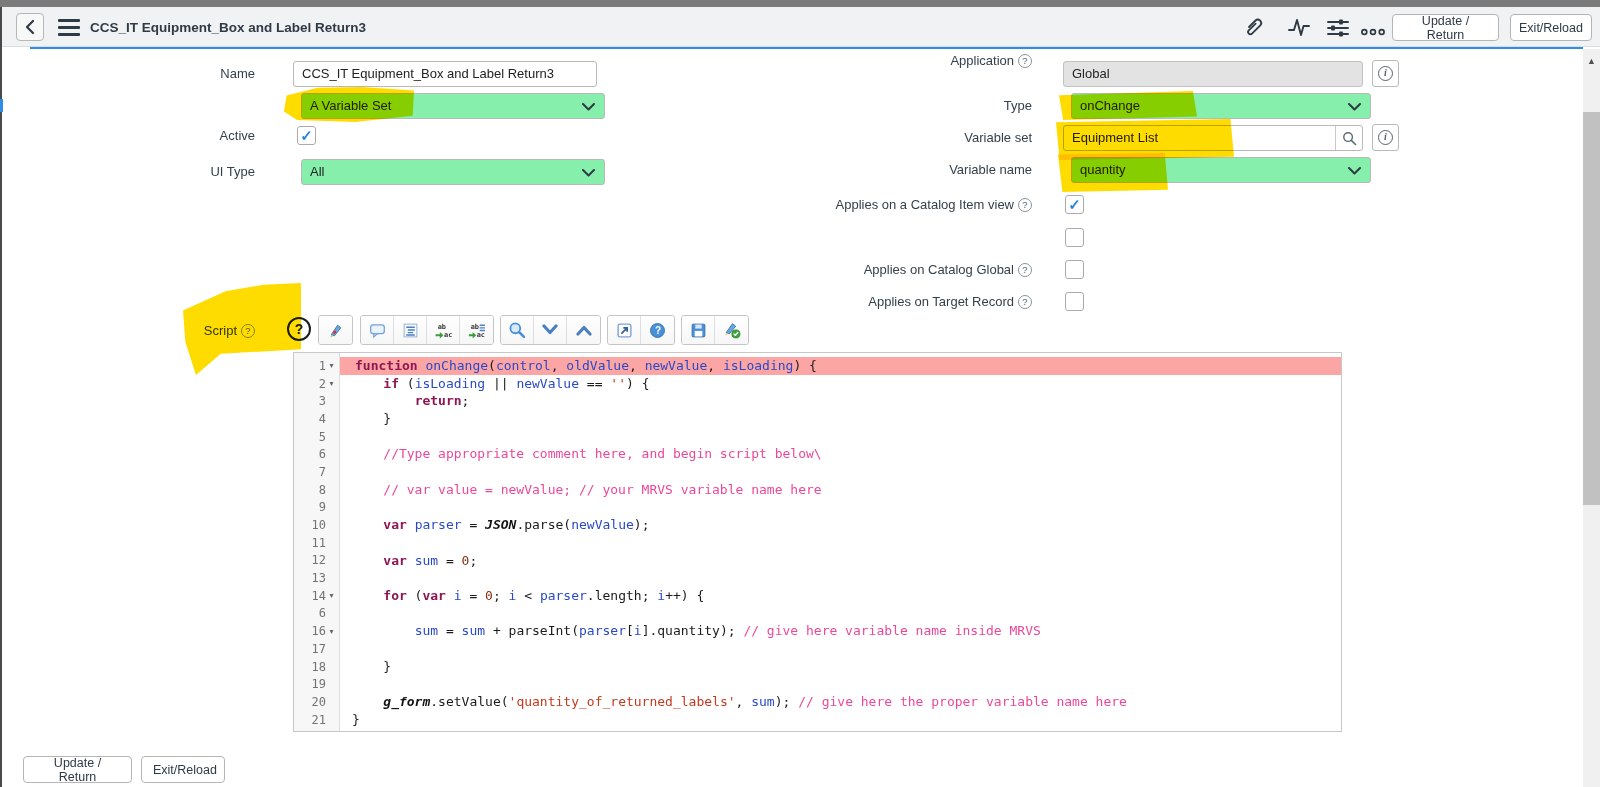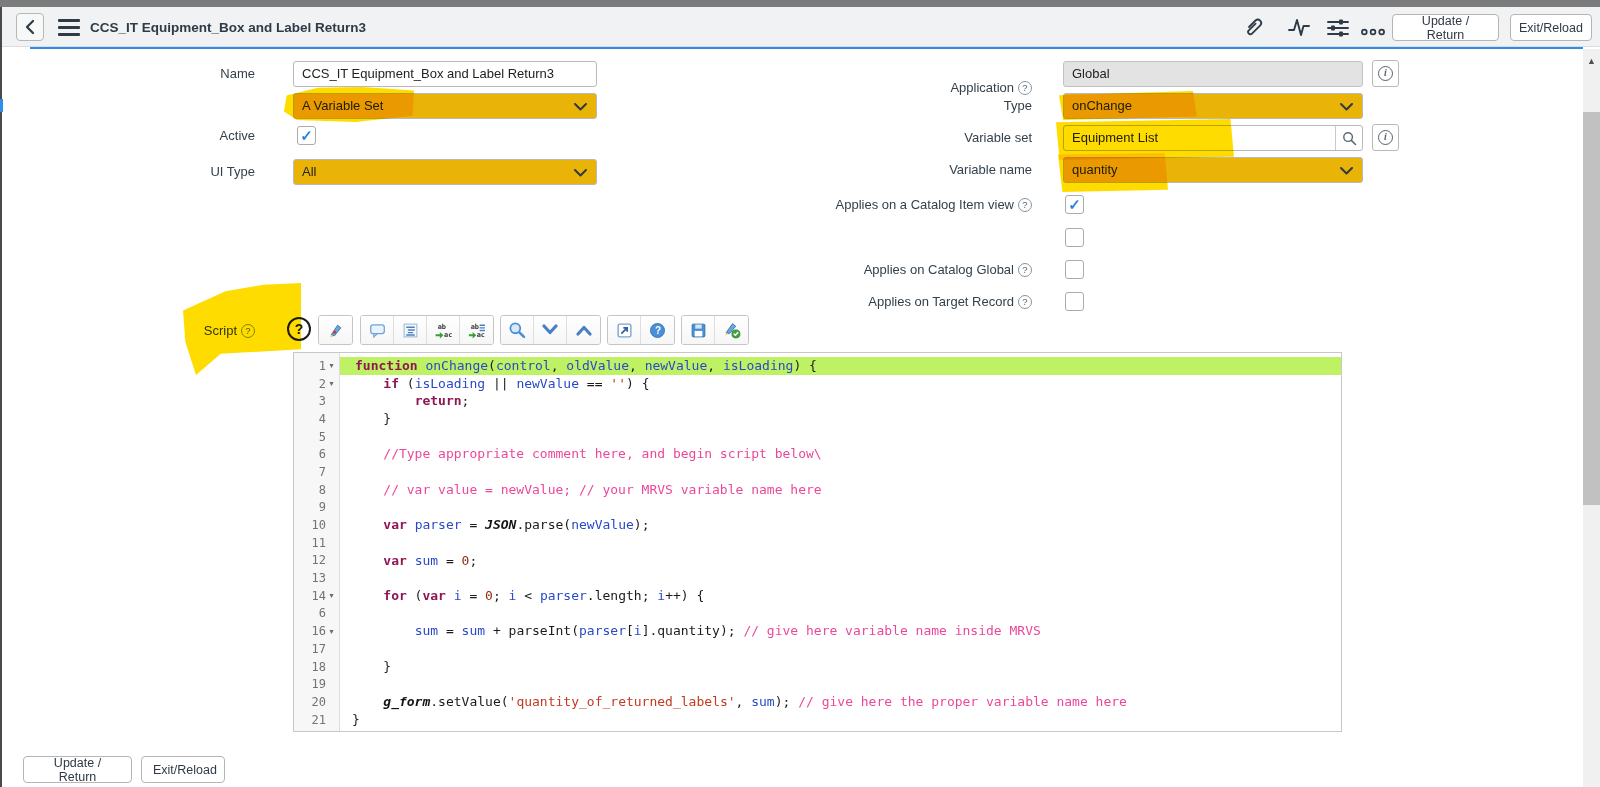--- a/index.html
+++ b/index.html
@@ -20,21 +20,21 @@
   .hamburger i { display:block; height:3.4px; background:#2e3a46; border-radius:1px; }
   .hdr-title { position:absolute; left:88px; top:13px; font-size:13.5px; font-weight:700; color:#2e3a46; }
   .hdr-icon { position:absolute; top:9px; width:26px; height:24px; cursor:pointer; }
   .hdr-btn { position:absolute; top:7px; height:27px; background:#fff; border:1px solid #b5b5b5; border-radius:4px; font-size:12.5px; color:#2e3a46; display:flex; align-items:center; justify-content:center; padding:0 11px; cursor:pointer; font-family:"Liberation Sans",sans-serif; }
 
   
   .flabel { position:absolute; font-size:13px; color:#34414c; text-align:right; line-height:26px; white-space:nowrap; }
   .qmark { display:inline-block; width:14px; height:14px; border:1px solid #8a959e; border-radius:50%; color:#54646f; font-size:9.5px; line-height:12px; text-align:center; vertical-align:1px; margin-left:4px; }
   .tinput { position:absolute; height:26px; background:#fff; border:1px solid #b9b9b9; border-radius:3px; font-size:13px; color:#222; padding:0 8px; line-height:24px; white-space:nowrap; overflow:hidden; }
   .tinput.readonly { background:#e3e3e3; border-color:#c2c2c2; }
-  .tselect { position:absolute; height:26px; background:#eab308; border:1px solid #b9b9b9; border-radius:3px; font-size:13px; color:#222; padding:0 26px 0 8px; line-height:24px; cursor:pointer; white-space:nowrap; }
+  .tselect { position:absolute; height:26px; background:#86efac; border:1px solid #b9b9b9; border-radius:3px; font-size:13px; color:#222; padding:0 26px 0 8px; line-height:24px; cursor:pointer; white-space:nowrap;margin-left:8px; }
   .tselect svg { position:absolute; right:9px; top:9px; }
   .cbox { position:absolute; width:19px; height:19px; background:#fff; border:1px solid #ababab; border-radius:3px; cursor:pointer; text-align:center; }
   .cbox .mark { display:none; color:#2583e0; font-size:15px; font-weight:700; line-height:17px; }
   .cbox.checked .mark { display:block; }
   .refbox { position:absolute; height:26px; background:#fff; border:1px solid #b9b9b9; border-radius:3px; display:flex; }
   .refbox .refval { flex:1; font-size:13px; color:#222; padding:0 8px; line-height:24px; }
   .refbox .reflookup { width:27px; border-left:1px solid #c9c9c9; display:flex; align-items:center; justify-content:center; cursor:pointer; }
   .infobtn { position:absolute; width:27px; height:27px; background:#fff; border:1px solid #b9b9b9; border-radius:3px; display:flex; align-items:center; justify-content:center; cursor:pointer; }
   .infobtn .ic { width:15px; height:15px; border:1.4px solid #54646f; border-radius:50%; color:#54646f; font-size:10px; font-weight:700; text-align:center; line-height:12px; font-family:"Liberation Serif",serif; font-style:italic; }
 
@@ -48,21 +48,21 @@
   .tbtn:last-child { border-right:none; }
 
   
   .editor { position:absolute; left:293px; top:352px; width:1049px; height:380px; border:1px solid #c8c8c8; background:#fff; display:flex; overflow:hidden; }
   .gutter { width:46px; background:#f7f7f7; border-right:1px solid #dddddd; padding-top:4px; }
   .gut-row { height:17.7px; display:flex; align-items:center; justify-content:flex-end; padding-right:2px; }
   .lnum { color:#737373; font:12px "DejaVu Sans Mono", monospace; }
   .fold { width:11px; font-size:8px; color:#5f6b76; text-align:center; }
   .codearea { flex:1; padding-top:4px; overflow:hidden; }
   .code-row { height:17.7px; white-space:pre; font:13px/17.7px "DejaVu Sans Mono", monospace; padding-left:12px; }
-  .code-row.active-line { background:#bef264;padding-left:15px; }
+  .code-row.active-line { background:#fca5a5;padding-left:15px; }
   .tk-k { color:#8e1653; font-weight:600; }
   .tk-v { color:#2949c8; }
   .tk-d { color:#141414; font-style:italic; font-weight:600; }
   .tk-n { color:#8b2e13; }
   .tk-s { color:#c43a1e; }
   .tk-c { color:#ec4899; }
   .tk-p { color:#1b1b1b; }
 
   
   .foot-btn { position:absolute; top:756px; height:27px; background:#fff; border:1px solid #b5b5b5; border-radius:4px; font-size:12.5px; color:#2e3a46; display:flex; align-items:center; padding:0 11px; cursor:pointer; }
@@ -141,21 +141,21 @@
     </div>
 
   <div class="flabel" style="left:55px; top:159px; width:200px">UI Type</div>
   <div class="tselect" style="left:293px; top:159px; width:304px">
     <span>All</span>
     <svg width="13" height="8" viewBox="0 0 13 8">
         <polyline points="1,1 6.5,6.5 12,1" fill="none" stroke="#2e3a46" stroke-width="2" stroke-linecap="round" stroke-linejoin="round"></polyline>
       </svg>
   </div>
 
-  <div class="flabel" style="left:732px; top:75px; width:300px"><span>Application</span><span class="qmark">?</span></div>
+  <div class="flabel" style="left:732px; top:48px; width:300px"><span>Application</span><span class="qmark">?</span></div>
   <div class="tinput readonly" style="left:1063px; top:61px; width:300px">Global</div>
   <div class="infobtn" style="left:1372px; top:60px">
       <span class="ic">i</span>
     </div>
 
   <div class="flabel" style="left:732px; top:93px; width:300px">Type</div>
   <div class="tselect" style="left:1063px; top:93px; width:300px">
     <span>onChange</span>
     <svg width="13" height="8" viewBox="0 0 13 8">
         <polyline points="1,1 6.5,6.5 12,1" fill="none" stroke="#2e3a46" stroke-width="2" stroke-linecap="round" stroke-linejoin="round"></polyline>

